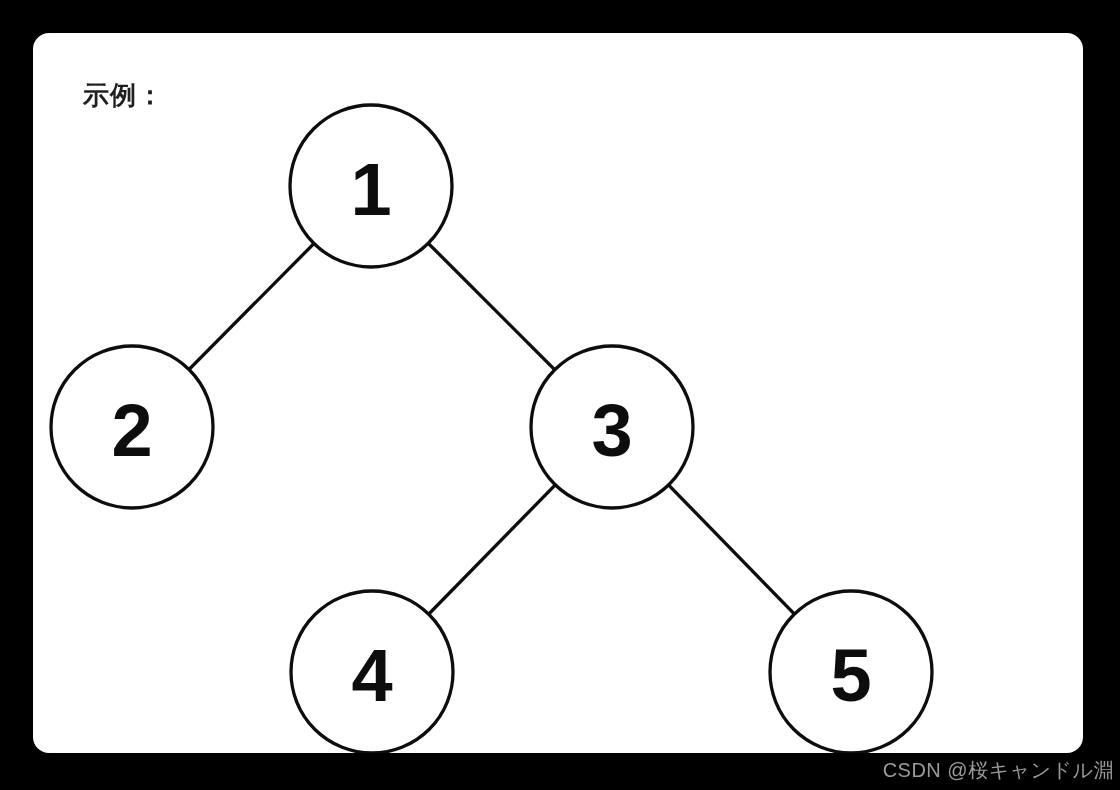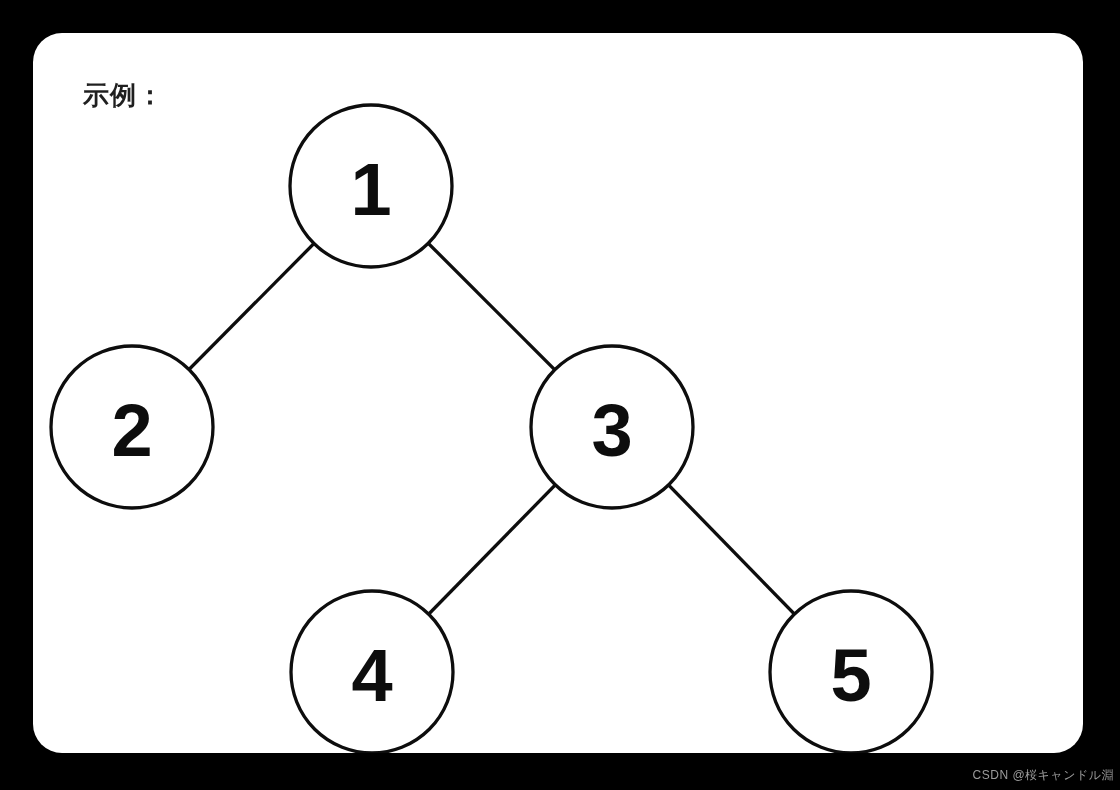--- a/index.html
+++ b/index.html
@@ -11,21 +11,21 @@
   body{
     background:var(--bg);
     position:relative;
     font-family:"Liberation Sans","DejaVu Sans",sans-serif;
   }
   .panel{
     position:absolute;
     left:33px; top:33px;
     width:1050px; height:720px;
     background:var(--panel);
-    border-radius:29px;
+    border-radius:16px;
   }
   .heading{
     position:absolute;
     left:50px; top:45px;
     font-size:26px;
     font-weight:bold;
     color:var(--text);
     letter-spacing:1px;
   }
   svg.tree{
@@ -46,21 +46,21 @@
     fill:var(--stroke);
     font-family:"Liberation Sans","DejaVu Sans",sans-serif;
     font-size:74px;
     font-weight:bold;
     text-anchor:middle;
     dominant-baseline:central;
   }
   .watermark{
     position:absolute;
     right:6px; bottom:6px;
-    font-size:12px;
+    font-size:20px;
     color:var(--watermark);
     letter-spacing:0.5px;
   }
 </style>
 </head>
 <body>
 
 <div class="panel">
   <div class="heading">示例：</div>
 </div>

